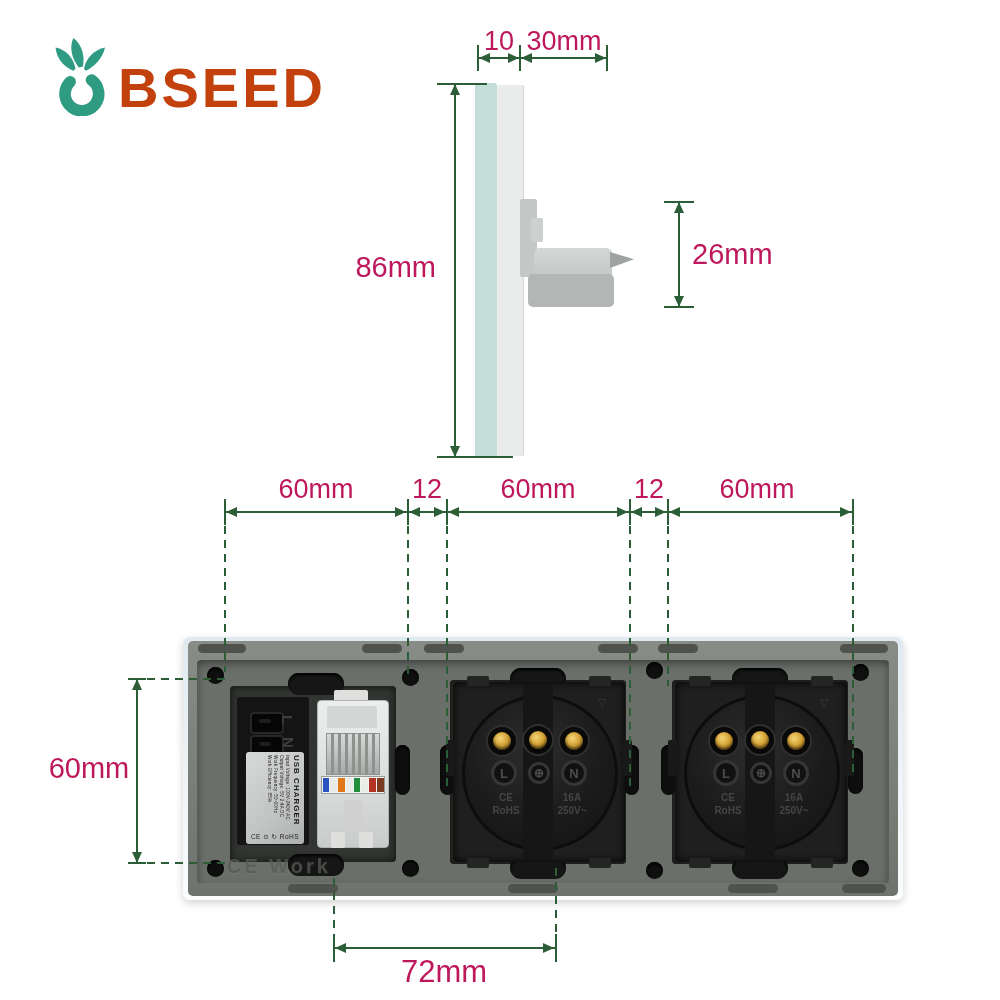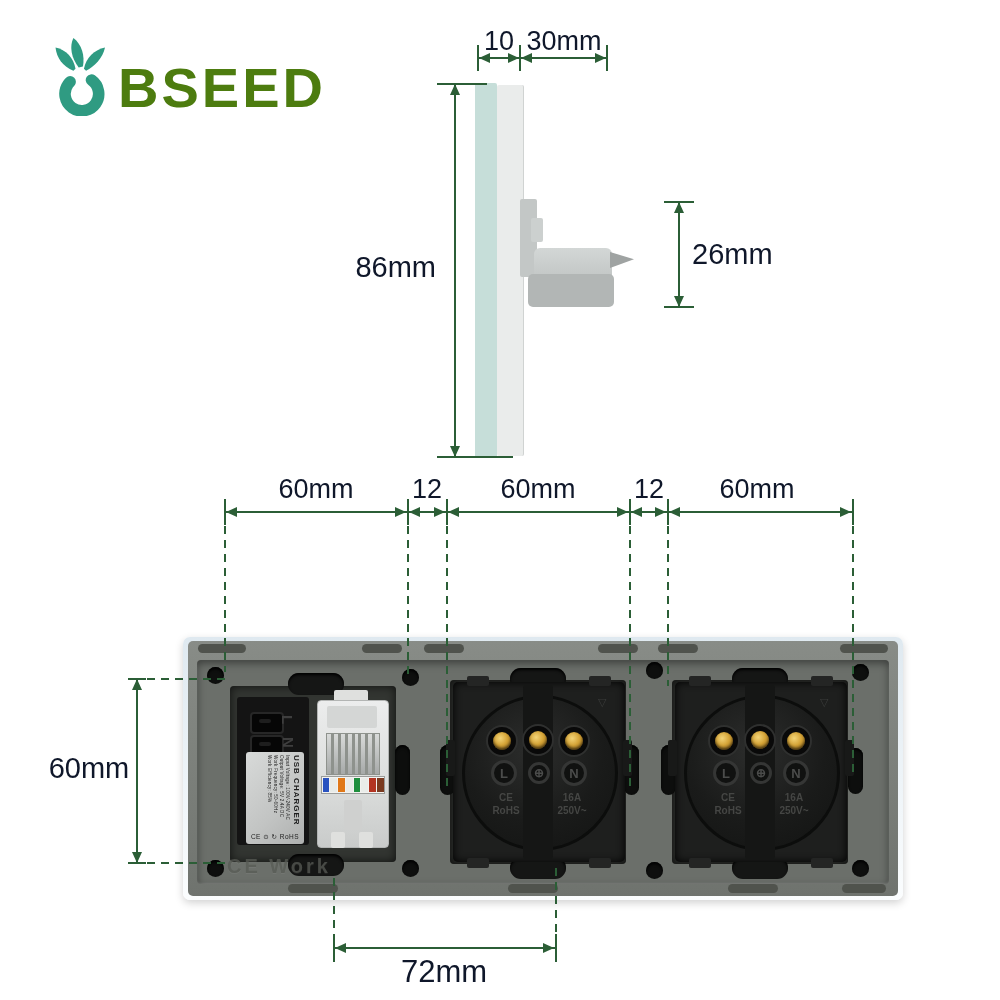--- a/index.html
+++ b/index.html
@@ -1,32 +1,32 @@
 <!DOCTYPE html>
 <html><head>
 <meta charset="utf-8">
 <style>
   html,body{margin:0;padding:0;background:#fff;}
   #canvas{position:relative;width:1000px;height:1000px;background:#ffffff;overflow:hidden;
           font-family:"Liberation Sans", sans-serif;}
   .abs{position:absolute;}
   
-  .dimtxt{position:absolute;color:#0f172a;font-family:"Liberation Sans",sans-serif;}
+  .dimtxt{position:absolute;color:#be185d;font-family:"Liberation Sans",sans-serif;}
   .hline{position:absolute;height:2px;background:#2b5e36;}
   .vline{position:absolute;width:2px;background:#2b5e36;}
   .dashv{position:absolute;width:2px;background:repeating-linear-gradient(180deg,#2b5e36 0 8px,transparent 8px 14px);}
   .dashh{position:absolute;height:2px;background:repeating-linear-gradient(90deg,#2b5e36 0 8px,transparent 8px 14px);}
   .ah{position:absolute;width:0;height:0;border:solid transparent;}
   .ah.r{border-width:5px 0 5px 11px;border-left-color:#2b5e36;}
   .ah.l{border-width:5px 11px 5px 0;border-right-color:#2b5e36;}
   .ah.u{border-width:0 5px 11px 5px;border-bottom-color:#2b5e36;}
   .ah.d{border-width:11px 5px 0 5px;border-top-color:#2b5e36;}
   
   .logo-wrap{position:absolute;left:52px;top:36px;display:flex;align-items:flex-end;}
-  .logo-text{color:#4d7c0f;font-size:56px;font-weight:bold;letter-spacing:3px;line-height:1;
+  .logo-text{color:#c2410c;font-size:56px;font-weight:bold;letter-spacing:3px;line-height:1;
              font-family:"Liberation Sans",sans-serif;}
   
   .glass-teal{position:absolute;left:475px;top:83px;width:22px;height:375px;background:#c6ded9;border-radius:2px;}
   .glass-white{position:absolute;left:497px;top:85px;width:26px;height:371px;background:#eaeceb;border-right:1px solid #d0d3d2;border-radius:2px;}
   .mech{background:#c3c7c6;position:absolute;border-radius:2px;}
   
   .panel-glass{position:absolute;left:183px;top:637px;width:720px;height:263px;border-radius:7px;
     background:linear-gradient(180deg,#dfe9f0 0%,#eef4f8 55%,#fbfdfe 100%);box-shadow:0 3px 8px rgba(0,0,0,.18);}
   .panel-body{position:absolute;left:188px;top:641px;width:710px;height:255px;border-radius:5px;
     background:linear-gradient(180deg,#888c87 0%,#7c807b 50%,#6f736e 100%);}

